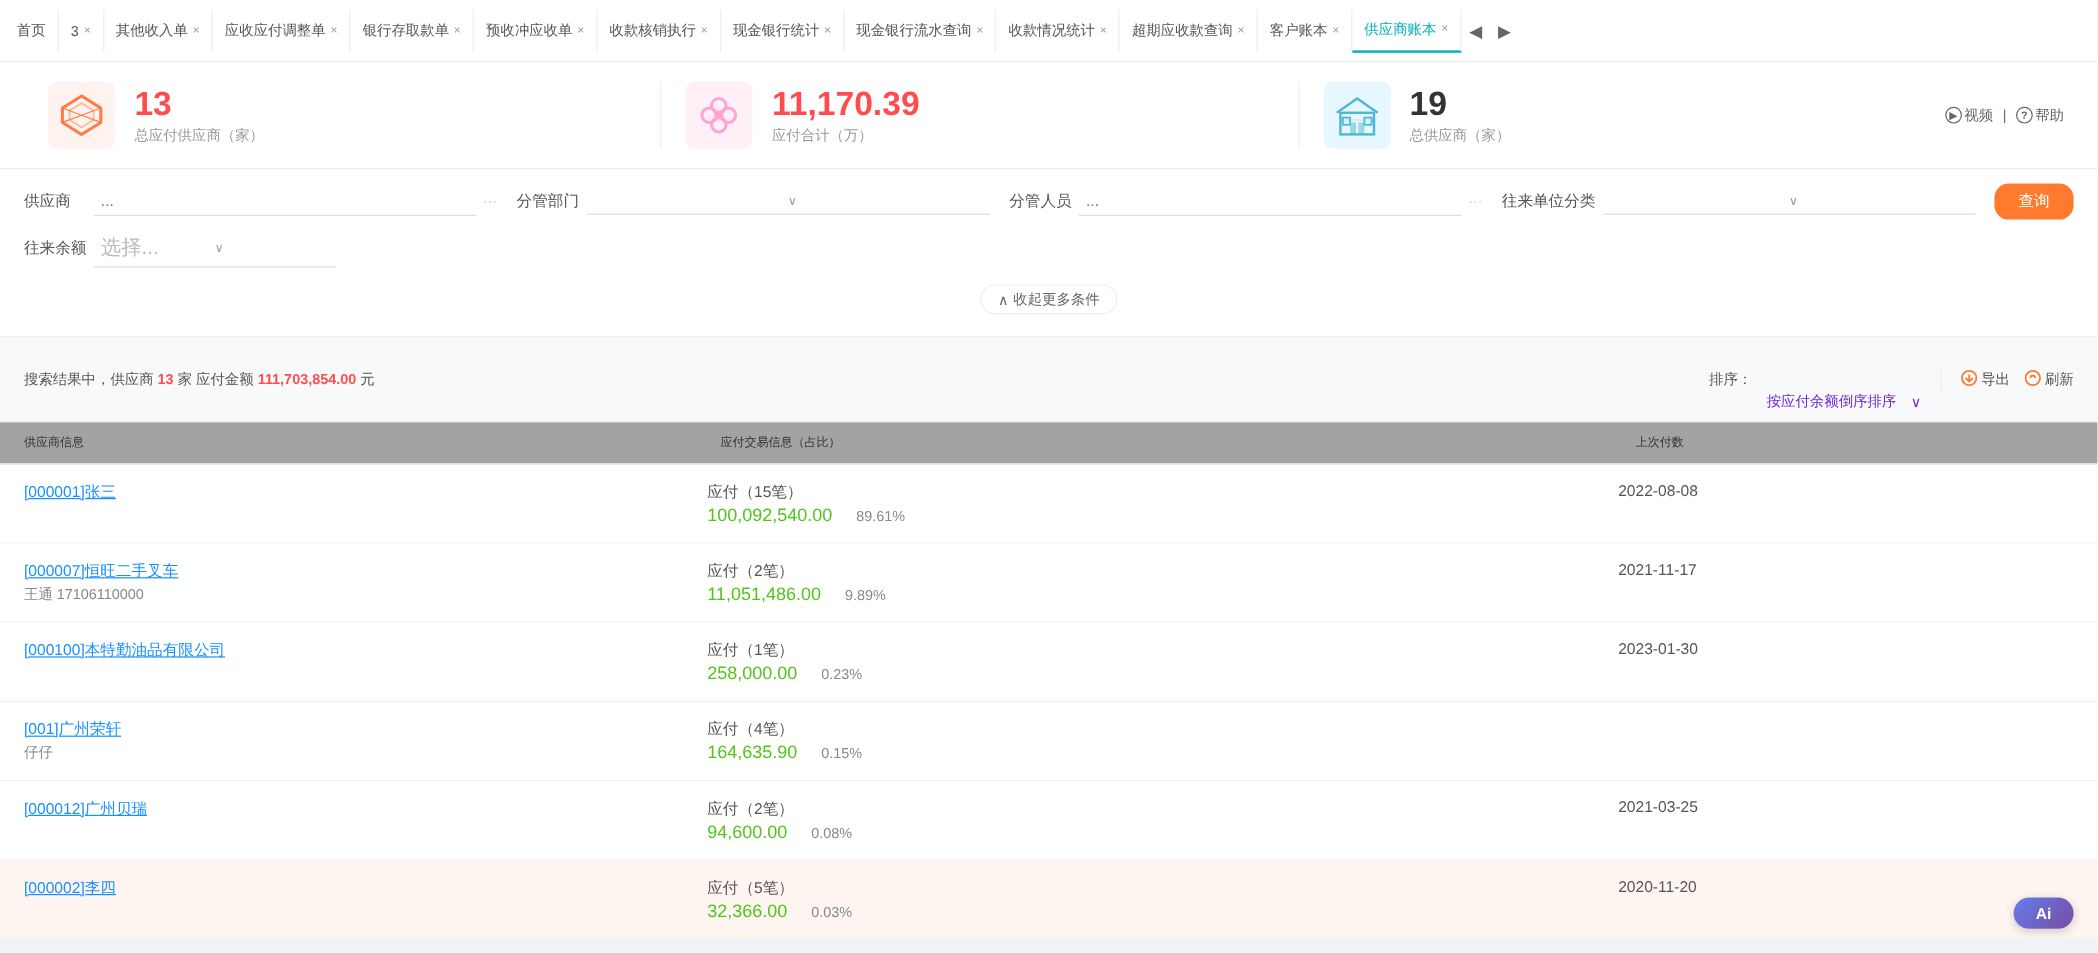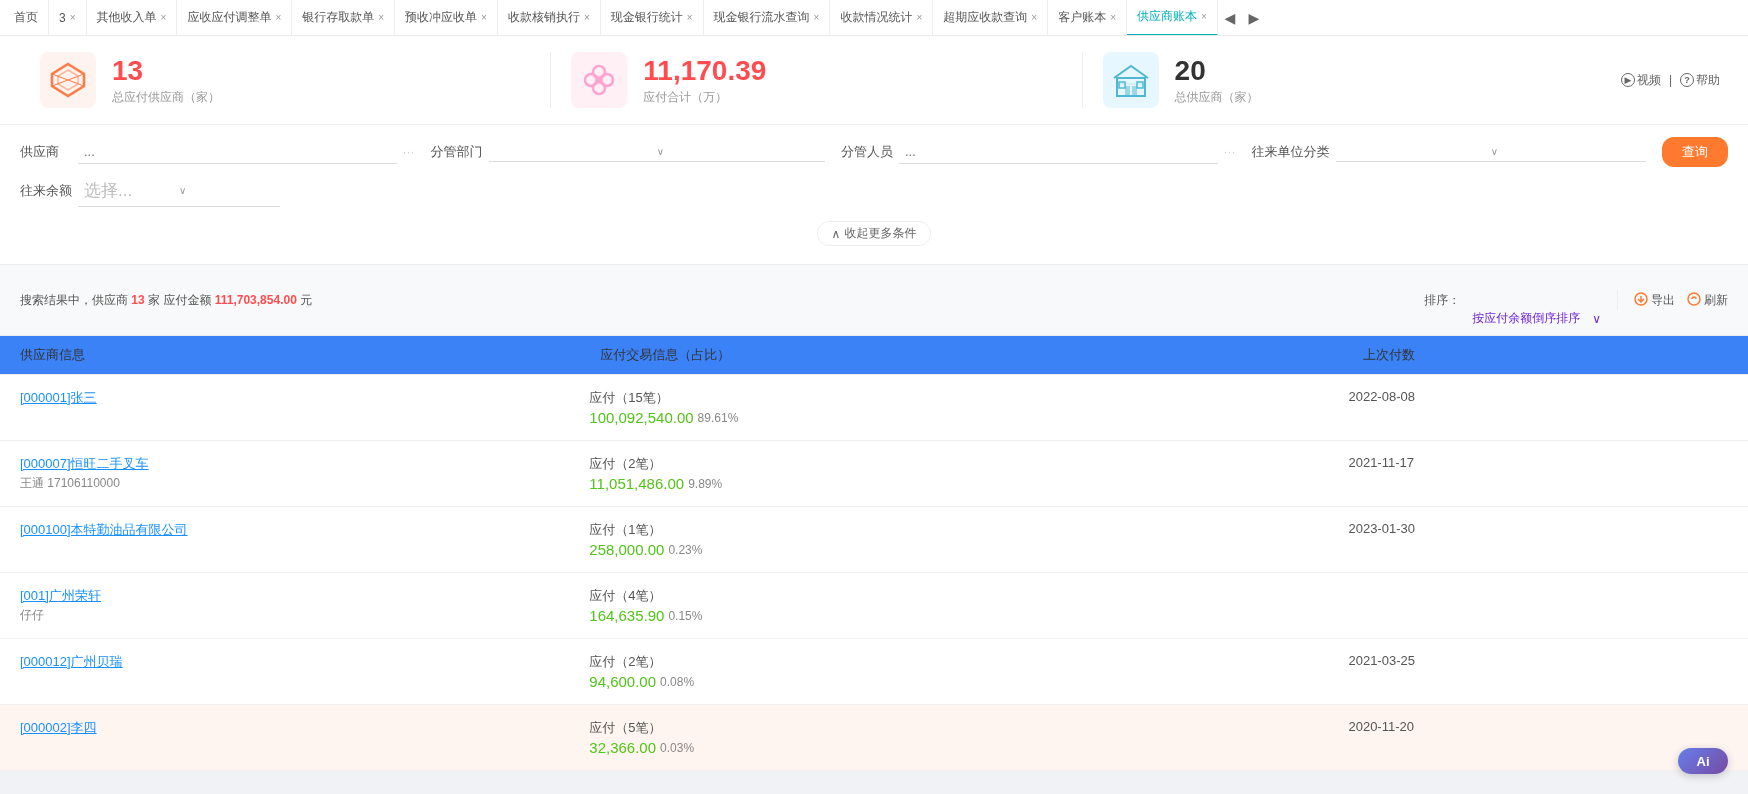--- a/index.html
+++ b/index.html
@@ -4,21 +4,21 @@
   <style>
     * { box-sizing: border-box; margin: 0; padding: 0; }
     body { font-family: "Microsoft YaHei", "PingFang SC", sans-serif; font-size: 13px; background: #f0f2f5; color: #333; }
 
     
     .top-nav {
       display: flex;
       align-items: center;
       background: #fff;
       border-bottom: 1px solid #e8e8e8;
-      height: 36px;
+      height: 52px;
       padding: 0 4px;
       overflow: hidden;
     }
     .nav-tab {
       display: flex;
       align-items: center;
       padding: 0 10px;
       height: 36px;
       font-size: 12px;
       color: #555;
@@ -204,23 +204,23 @@
     .action-icon { font-size: 14px; }
 
     
     .data-table {
       background: #fff;
       width: 100%;
     }
     .table-header {
       display: flex;
       padding: 10px 20px;
-      background: #3b82f6;
+      background: #a3a3a3;
       border-bottom: 1px solid #eee;
-      font-size: 13px;
+      font-size: 10px;
       color: #333;
       font-weight: 500;
       gap: 33px;
     }
     .col-supplier { flex: 3; }
     .col-transaction { flex: 4; }
     .col-lastpay { flex: 2; }
 
     .table-row {
       display: flex;
@@ -237,21 +237,21 @@
       font-size: 13px;
       text-decoration: underline;
     }
     .supplier-sub {
       font-size: 12px;
       color: #888;
       margin-top: 2px;
     }
     .transaction-info { display: flex; flex-direction: column; gap: 2px; }
     .transaction-label { font-size: 13px; color: #555; }
-    .transaction-amount-row { display: flex; align-items: center; gap: 4px; }
+    .transaction-amount-row { display: flex; align-items: center; gap: 20px; }
     .transaction-amount {
       font-size: 15px;
       color: #52c41a;
       font-weight: 500;
       cursor: pointer;
     }
     .transaction-pct { font-size: 12px; color: #888; }
     .last-pay-date { font-size: 13px; color: #555; }
 
     
@@ -361,21 +361,21 @@
         <rect x="6" y="18" width="28" height="18" fill="none" stroke="#4eb8d4" stroke-width="2"></rect>
         <polyline points="3,18 20,6 37,18" fill="none" stroke="#4eb8d4" stroke-width="2"></polyline>
         <rect x="14" y="26" width="5" height="10" fill="#4eb8d4" opacity="0.5"></rect>
         <rect x="21" y="26" width="5" height="10" fill="#4eb8d4" opacity="0.5"></rect>
         <rect x="8" y="22" width="6" height="6" fill="none" stroke="#4eb8d4" stroke-width="1.5"></rect>
         <rect x="26" y="22" width="6" height="6" fill="none" stroke="#4eb8d4" stroke-width="1.5"></rect>
         <line x1="5" y1="24" x2="35" y2="24" stroke="#4eb8d4" stroke-width="0.5" opacity="0.5"></line>
       </svg>
     </div>
     <div class="stat-content">
-      <div class="stat-number" style="color:#333;">20</div>
+      <div class="stat-number" style="color:#333;">19</div>
       <div class="stat-label">总供应商（家）</div>
     </div>
   </div>
   <div class="stat-right-actions">
     <div style="display:flex;gap:8px;align-items:center;">
       <span style="display:flex;align-items:center;gap:2px;">
         <span style="width:14px;height:14px;border:1.5px solid #666;border-radius:50%;display:inline-flex;align-items:center;justify-content:center;font-size:9px;">▶</span>
         <a>视频</a>
       </span>
       <span>|</span>

